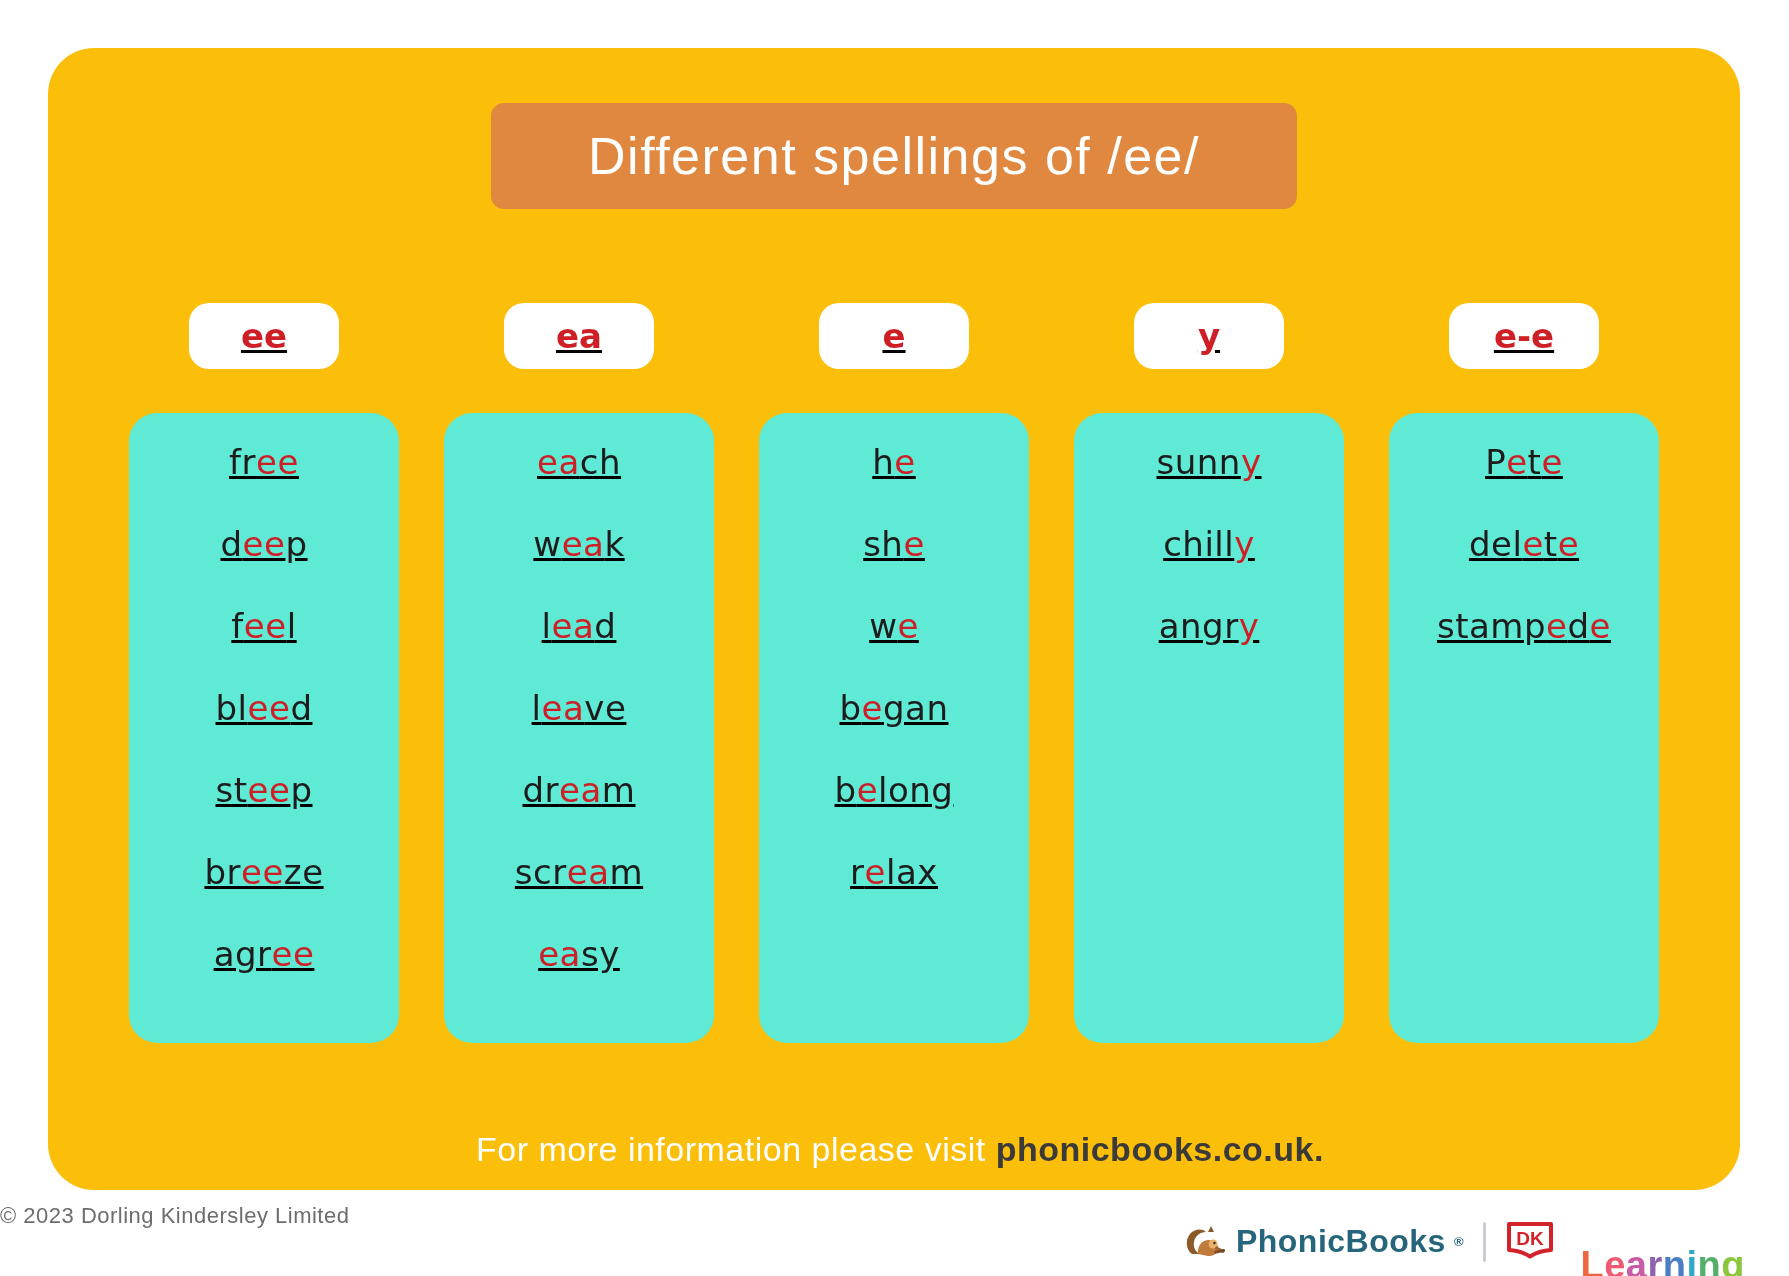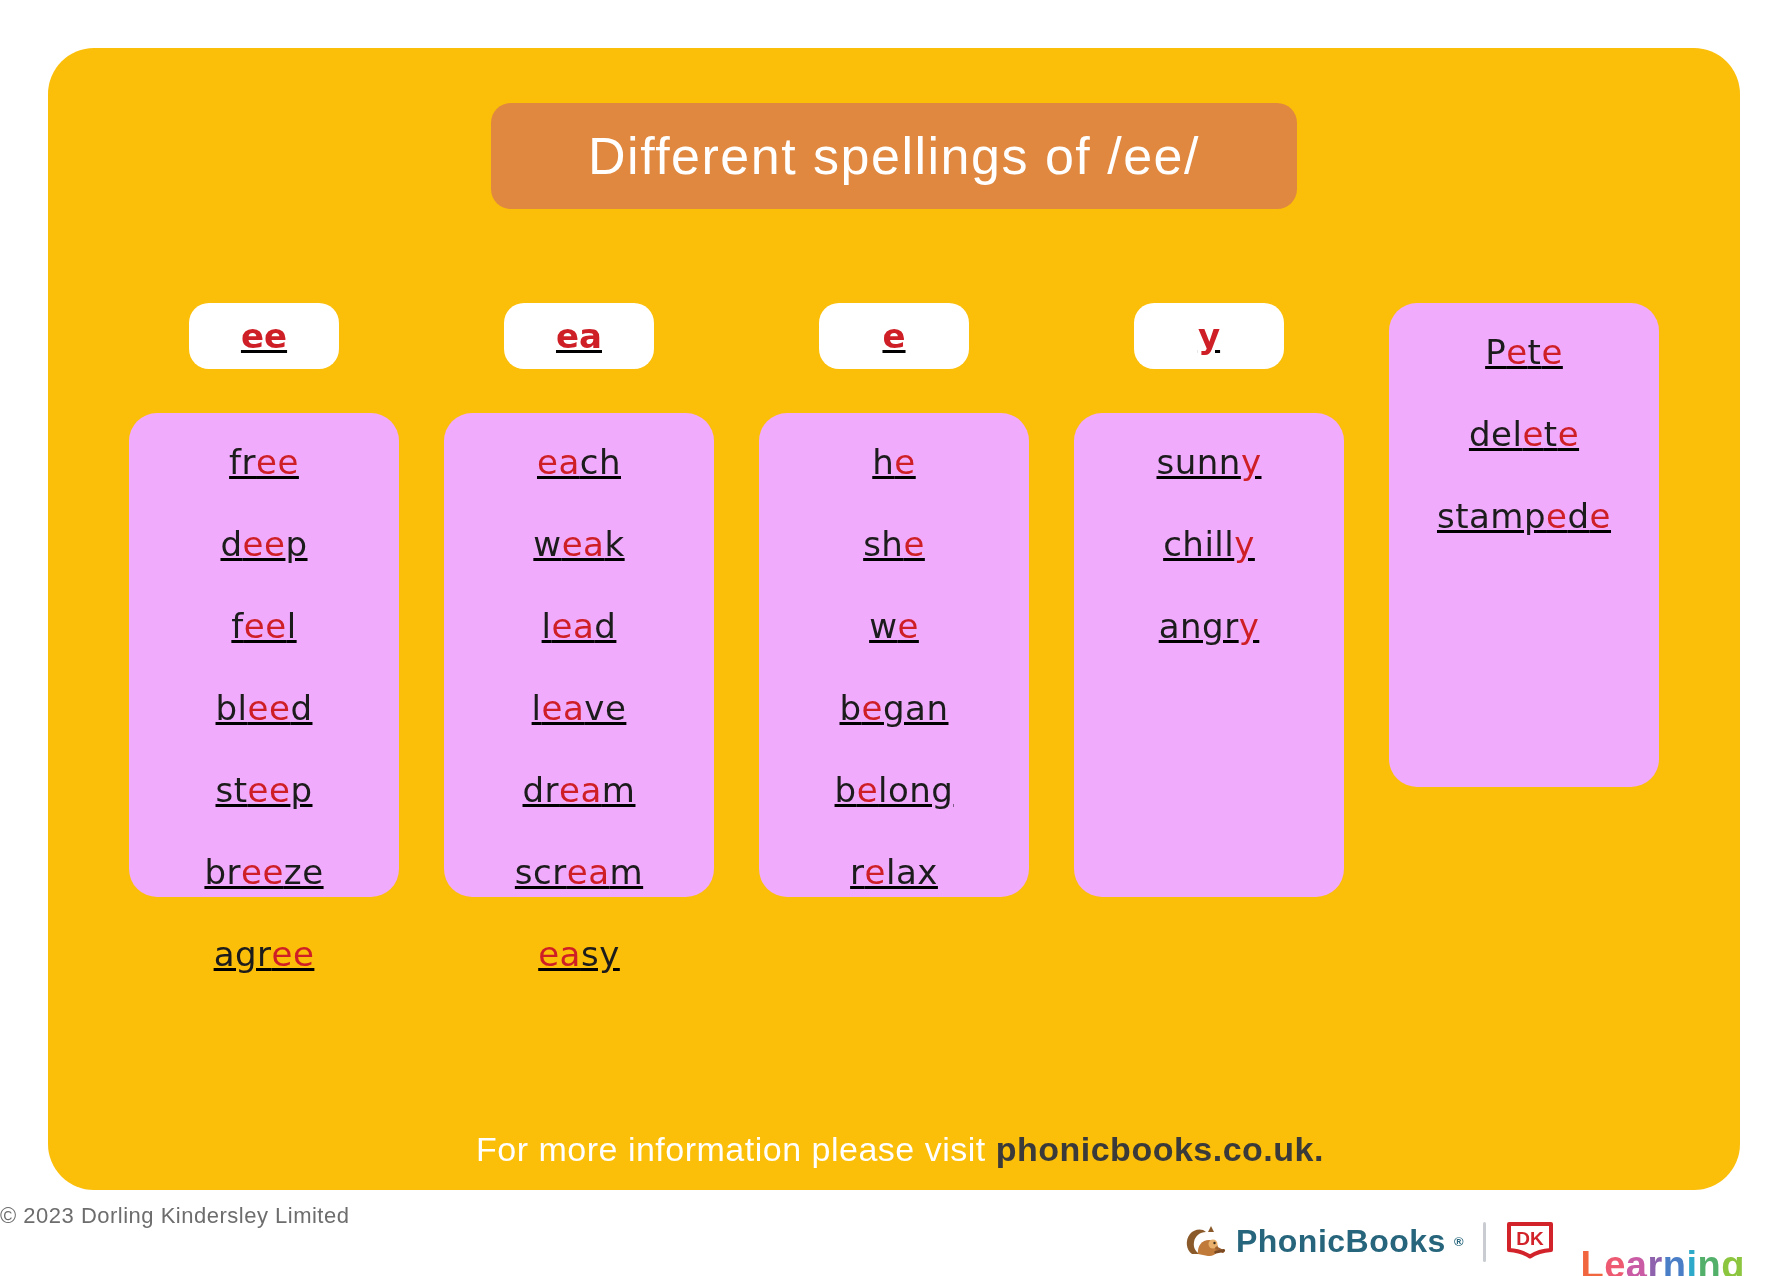--- a/index.html
+++ b/index.html
@@ -8,41 +8,41 @@
     font-family:"Liberation Sans",sans-serif;overflow:hidden;
     --yellow:#FBBE09;--orange:#E0883F;--red:#CF1F26;--ink:#1C1C1C;
     --site:#3A3A3A;--gray:#6D6D6D;--teal:#26657B;--dkred:#D2232A;
   }
   .board{
     position:absolute;left:48px;top:48px;width:1692px;height:1142px;
     background:var(--yellow);border-radius:46px;
   }
   .title-pill{
     position:absolute;left:50%;top:55px;transform:translateX(-50%);
-    width:806px;height:106px;background:var(--orange);border-radius:20px;
+    width:806px;height:106px;background:var(--orange);border-radius:13px;
     display:flex;align-items:center;justify-content:center;
   }
   .title-pill .t{
     color:#ffffff;font-size:52px;font-weight:500;letter-spacing:1.5px;white-space:nowrap;
   }
   .cols{
     position:absolute;left:81px;top:255px;width:1530px;
     display:flex;gap:45px;
   }
   .col{width:270px;display:flex;flex-direction:column;align-items:center;text-decoration:underline;}
   .label-pill{
     width:150px;height:66px;background:#ffffff;border-radius:20px;
     display:flex;align-items:center;justify-content:center;margin-bottom:44px;
   }
   .label-pill .lbl{
     color:var(--red);font-size:34px;font-weight:bold;
     font-family:"DejaVu Sans",sans-serif;
   }
   .card{
-    width:270px;height:484px;background:#f0abfc;border-radius:28px;
+    width:270px;height:630px;background:#5eead4;border-radius:28px;
     box-sizing:border-box;padding-top:8px;
   }
   .word{
     height:82px;display:flex;align-items:center;justify-content:center;
     font-size:34px;font-family:"DejaVu Sans",sans-serif;color:var(--ink);
     letter-spacing:.5px;white-space:nowrap;
   }
   .word .r{color:var(--red);}
   .footer-note{
     position:absolute;left:12px;right:0;top:1082px;text-align:center;
@@ -202,20 +202,23 @@
             <span>chill</span>
             <span class="r">y</span>
           </div>
           <div class="word">
             <span>angr</span>
             <span class="r">y</span>
           </div>
         </div>
       </div>
       <div class="col">
+        <div class="label-pill">
+          <span class="lbl">e-e</span>
+        </div>
         <div class="card">
           <div class="word">
             <span>P</span>
             <span class="r">e</span>
             <span>t</span>
             <span class="r">e</span>
           </div>
           <div class="word">
             <span>del</span>
             <span class="r">e</span>

